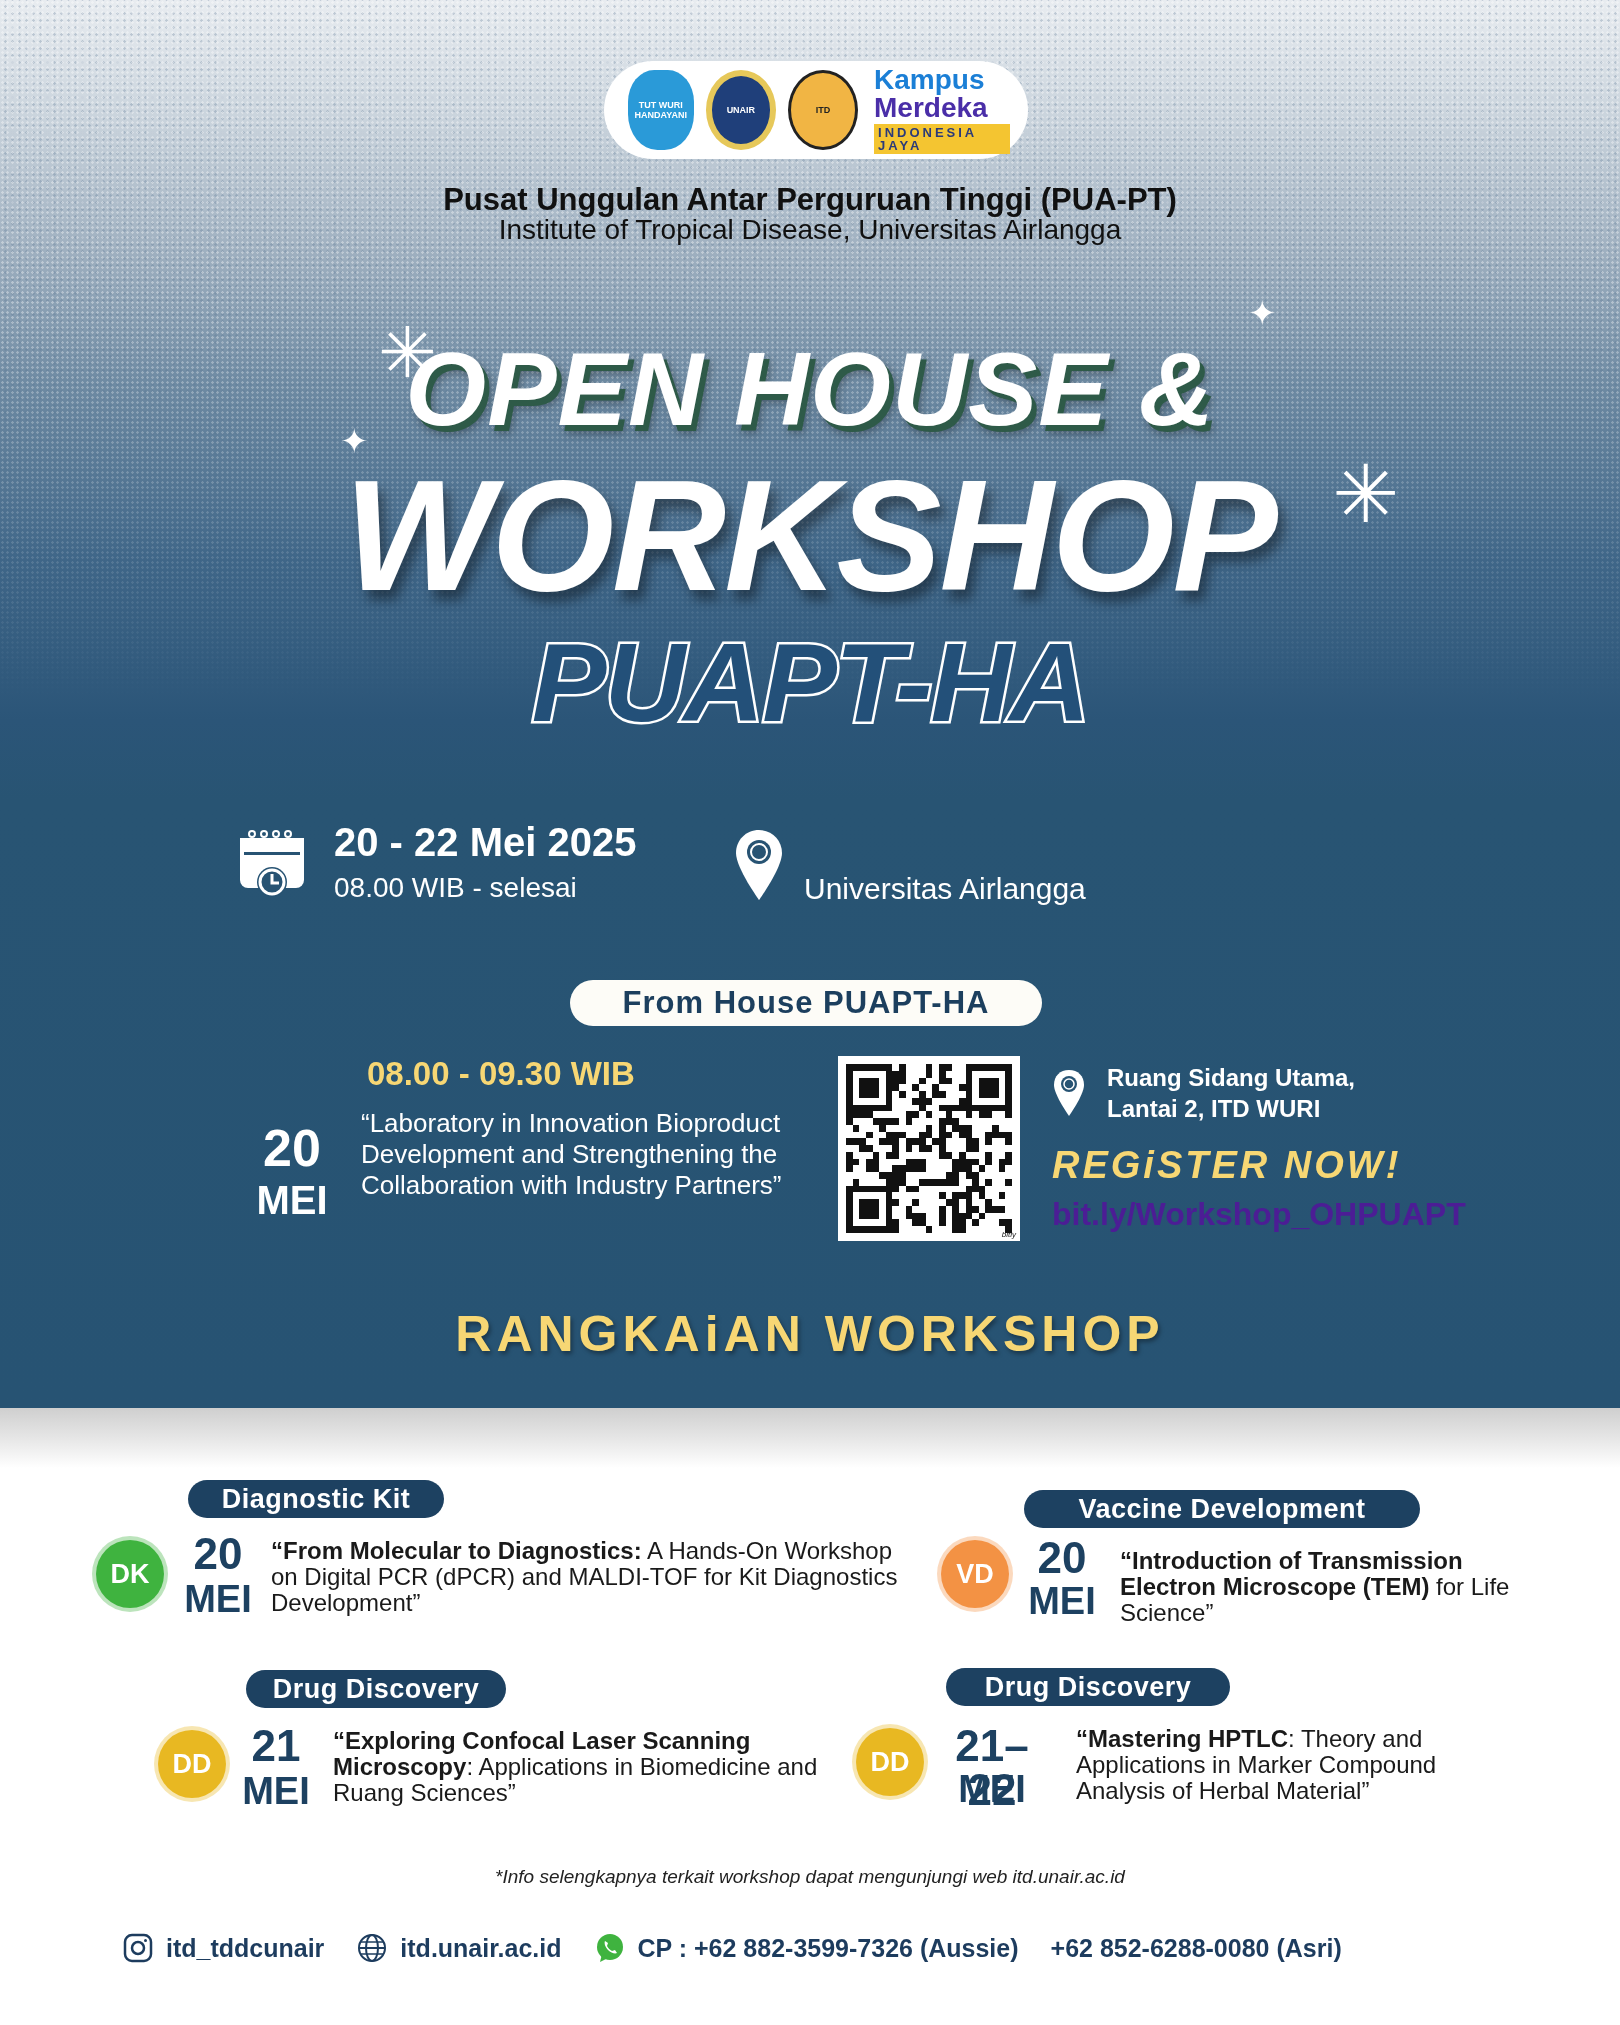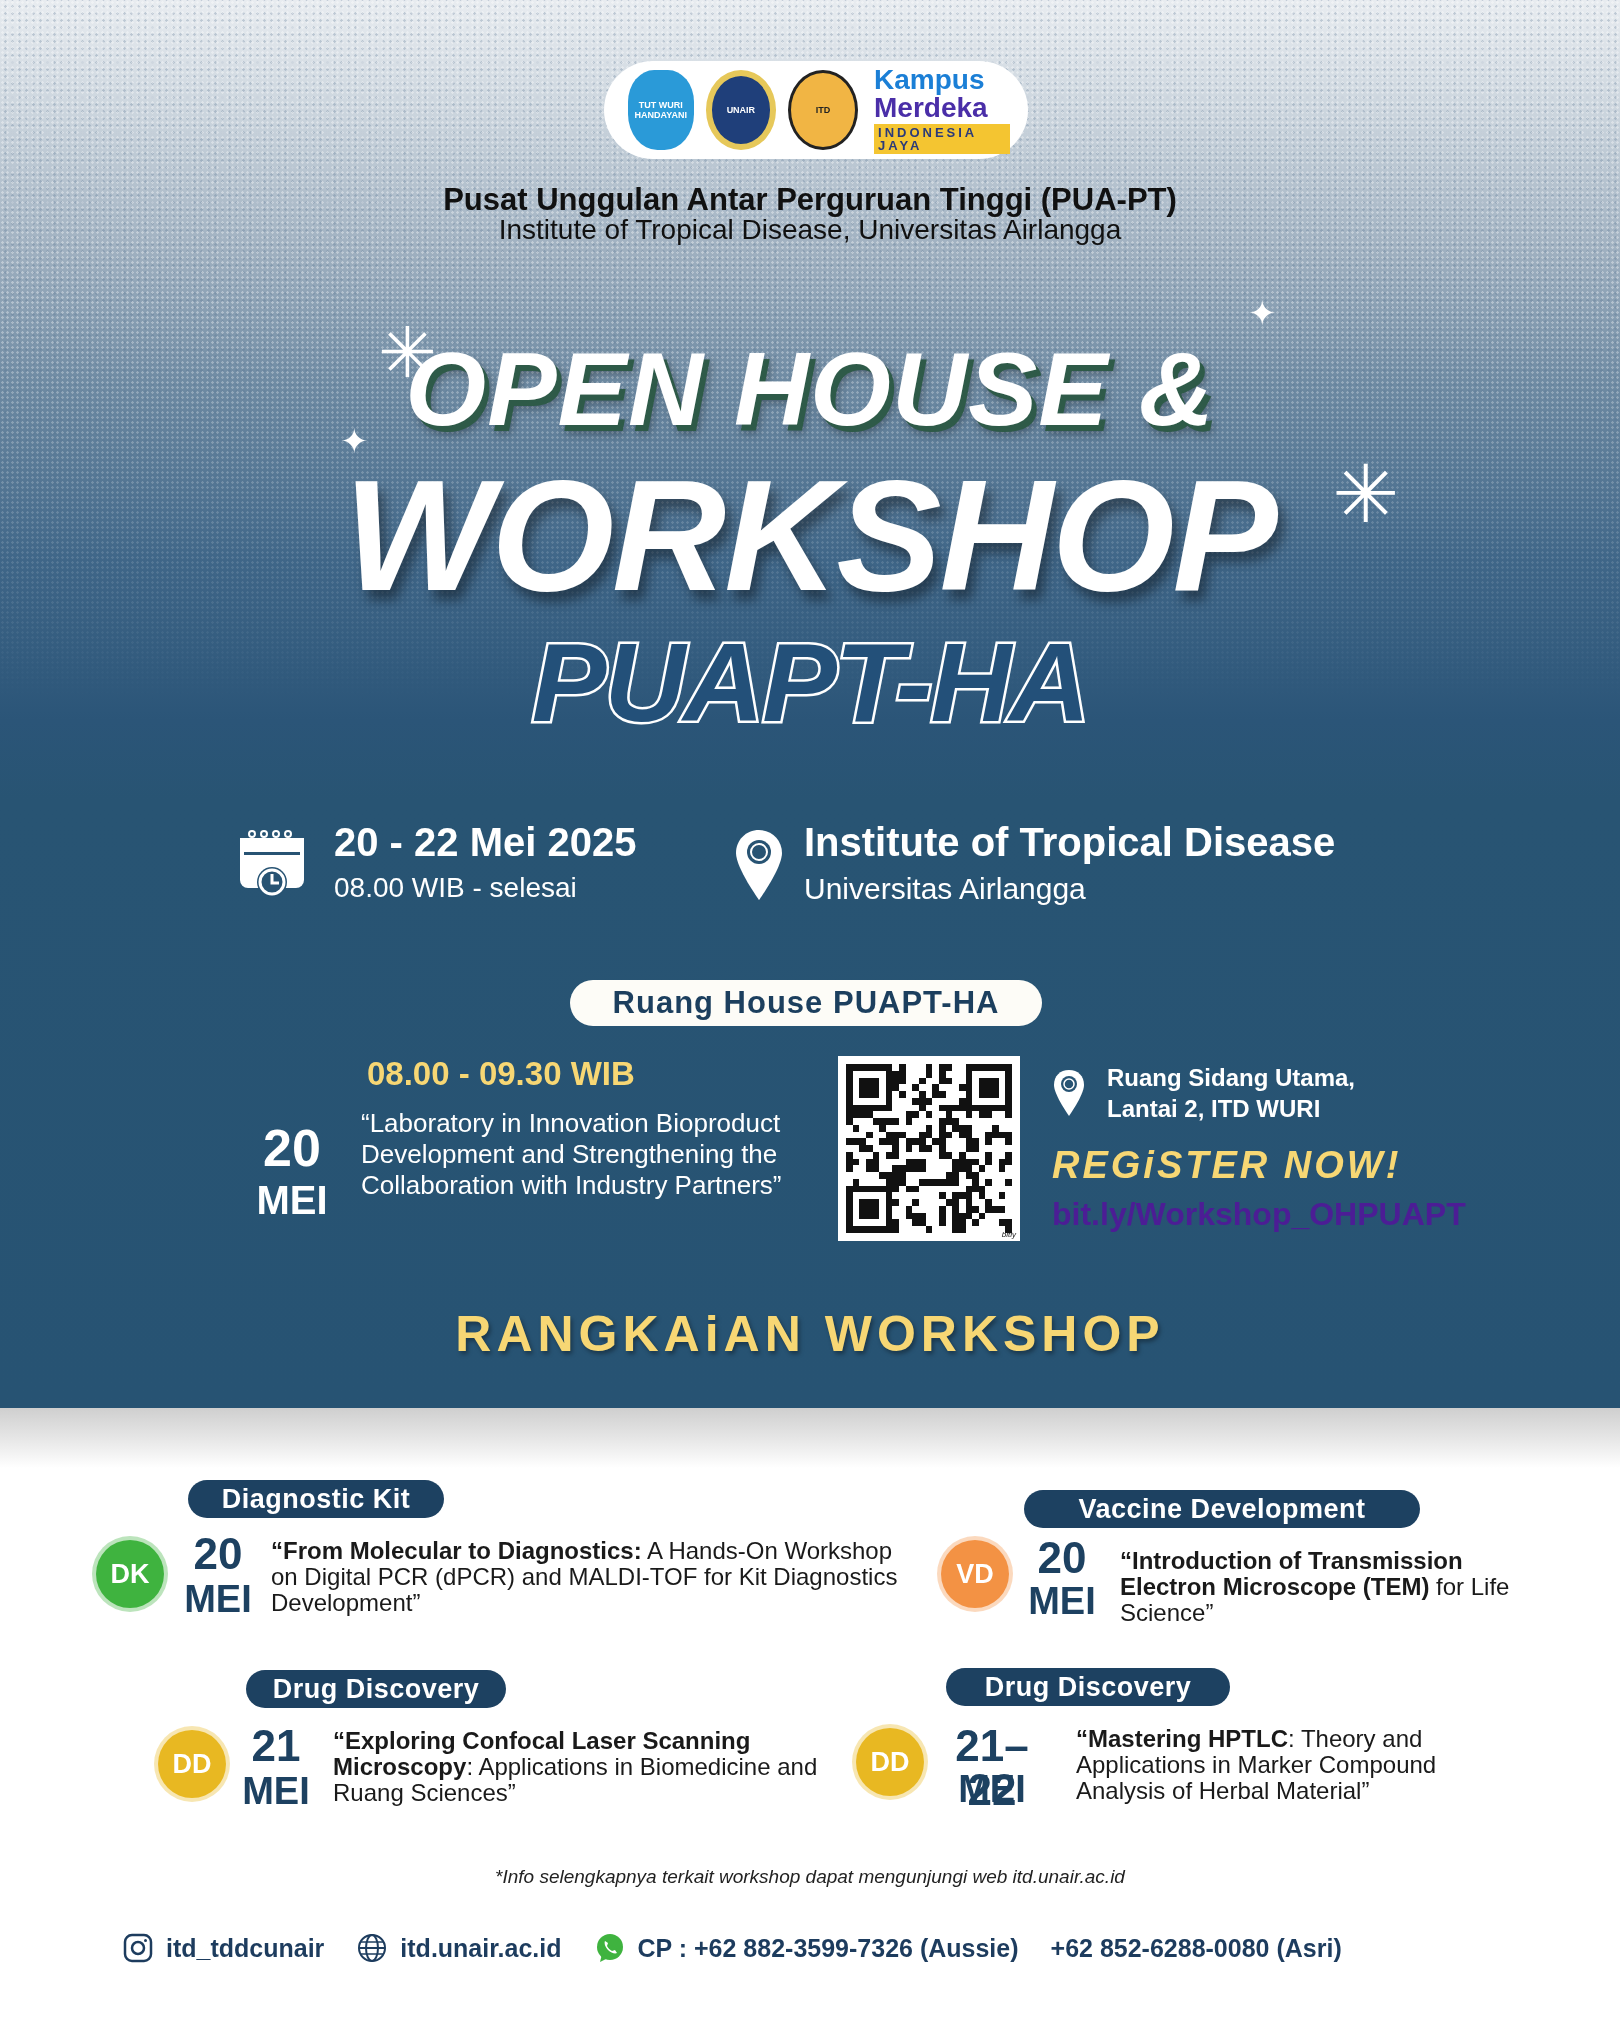--- a/index.html
+++ b/index.html
@@ -180,25 +180,24 @@
     <circle cx="34" cy="52" r="12" fill="none" stroke="#fff" stroke-width="3"></circle>
     <path d="M34 44 V53 H41" stroke="#fff" stroke-width="3" fill="none"></path>
   </svg>
   <div class="date-main">20 - 22 Mei 2025</div>
   <div class="date-sub">08.00 WIB - selesai</div>
   <svg class="pin-icon" viewBox="0 0 50 74">
     <path d="M25 2 C12 2 2 12 2 25 C2 40 25 72 25 72 C25 72 48 40 48 25 C48 12 38 2 25 2 Z" fill="#fff"></path>
     <circle cx="25" cy="24" r="12" fill="#275373"></circle>
     <circle cx="25" cy="24" r="8" fill="none" stroke="#fff" stroke-width="2"></circle>
   </svg>
-  <div class="loc-main">Institute of Tropical Disease</div>
   <div class="loc-sub">Universitas Airlangga</div>
 </div>
 
-<div class="oh-pill">Ruang House PUAPT-HA</div>
+<div class="oh-pill">From House PUAPT-HA</div>
 <div class="oh-time">08.00 - 09.30 WIB</div>
 <div class="oh-day">20</div>
 <div class="oh-mon">MEI</div>
 <div class="oh-desc">“Laboratory in Innovation Bioproduct Development and Strengthening the Collaboration with Industry Partners”</div>
 
 <div class="qr">
   <div class="qr-grid" id="qrgrid">
       <span></span>
       <span></span>
       <span></span>

